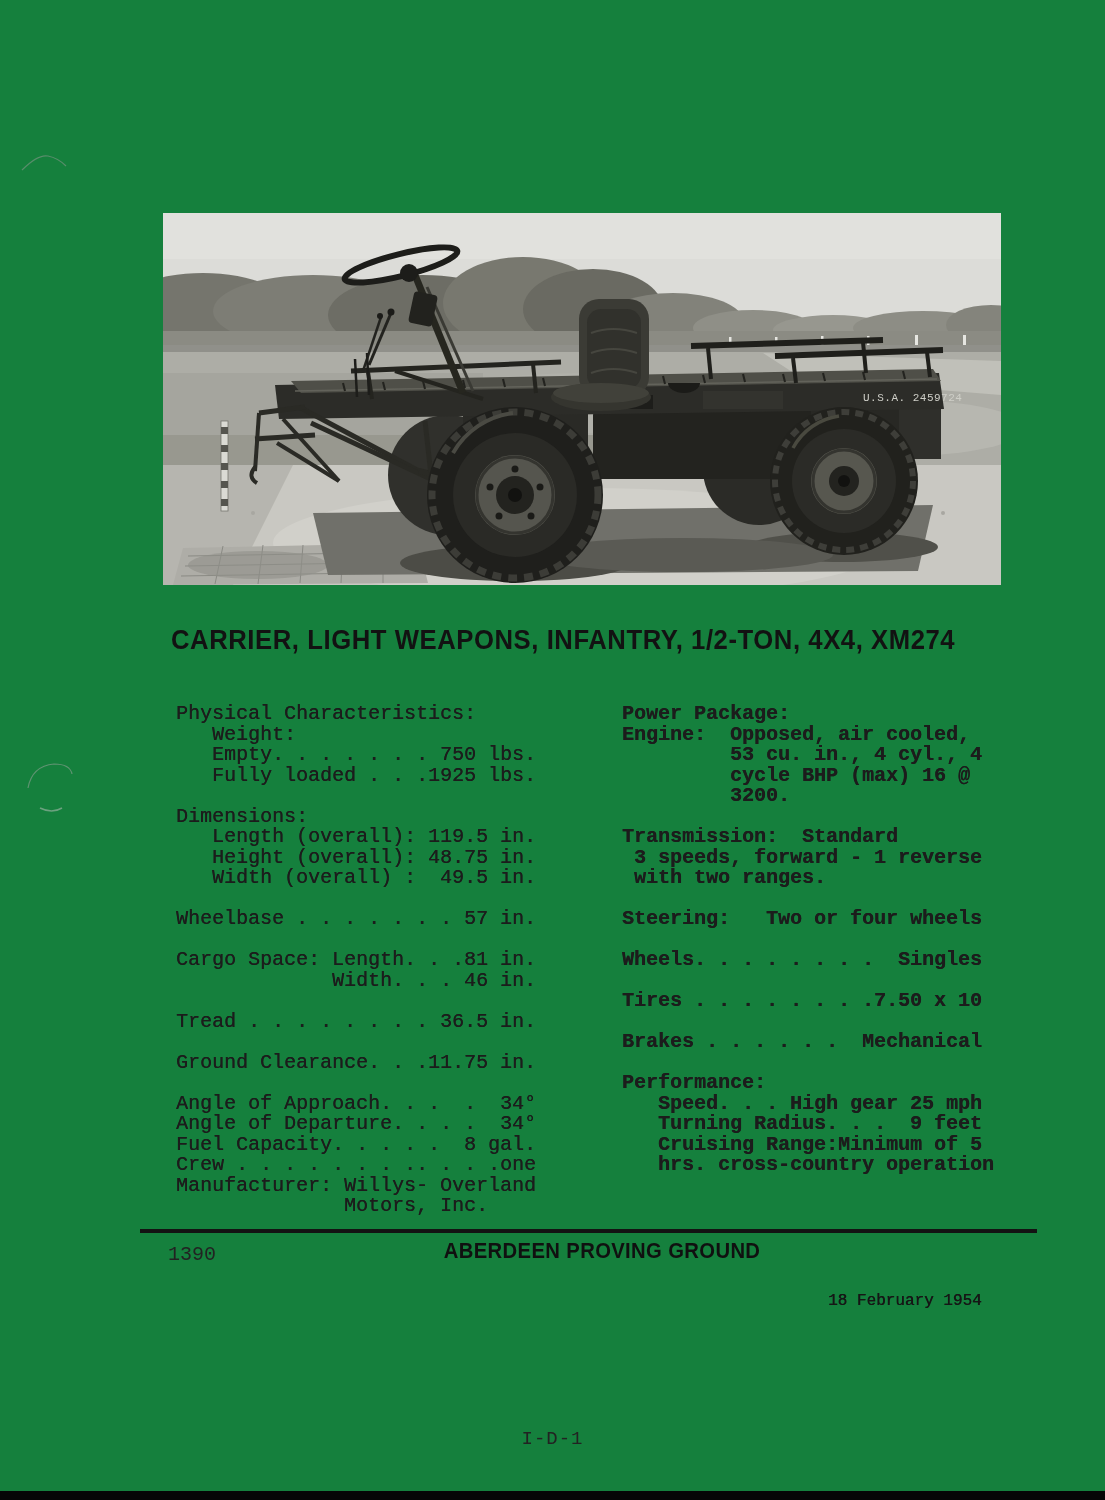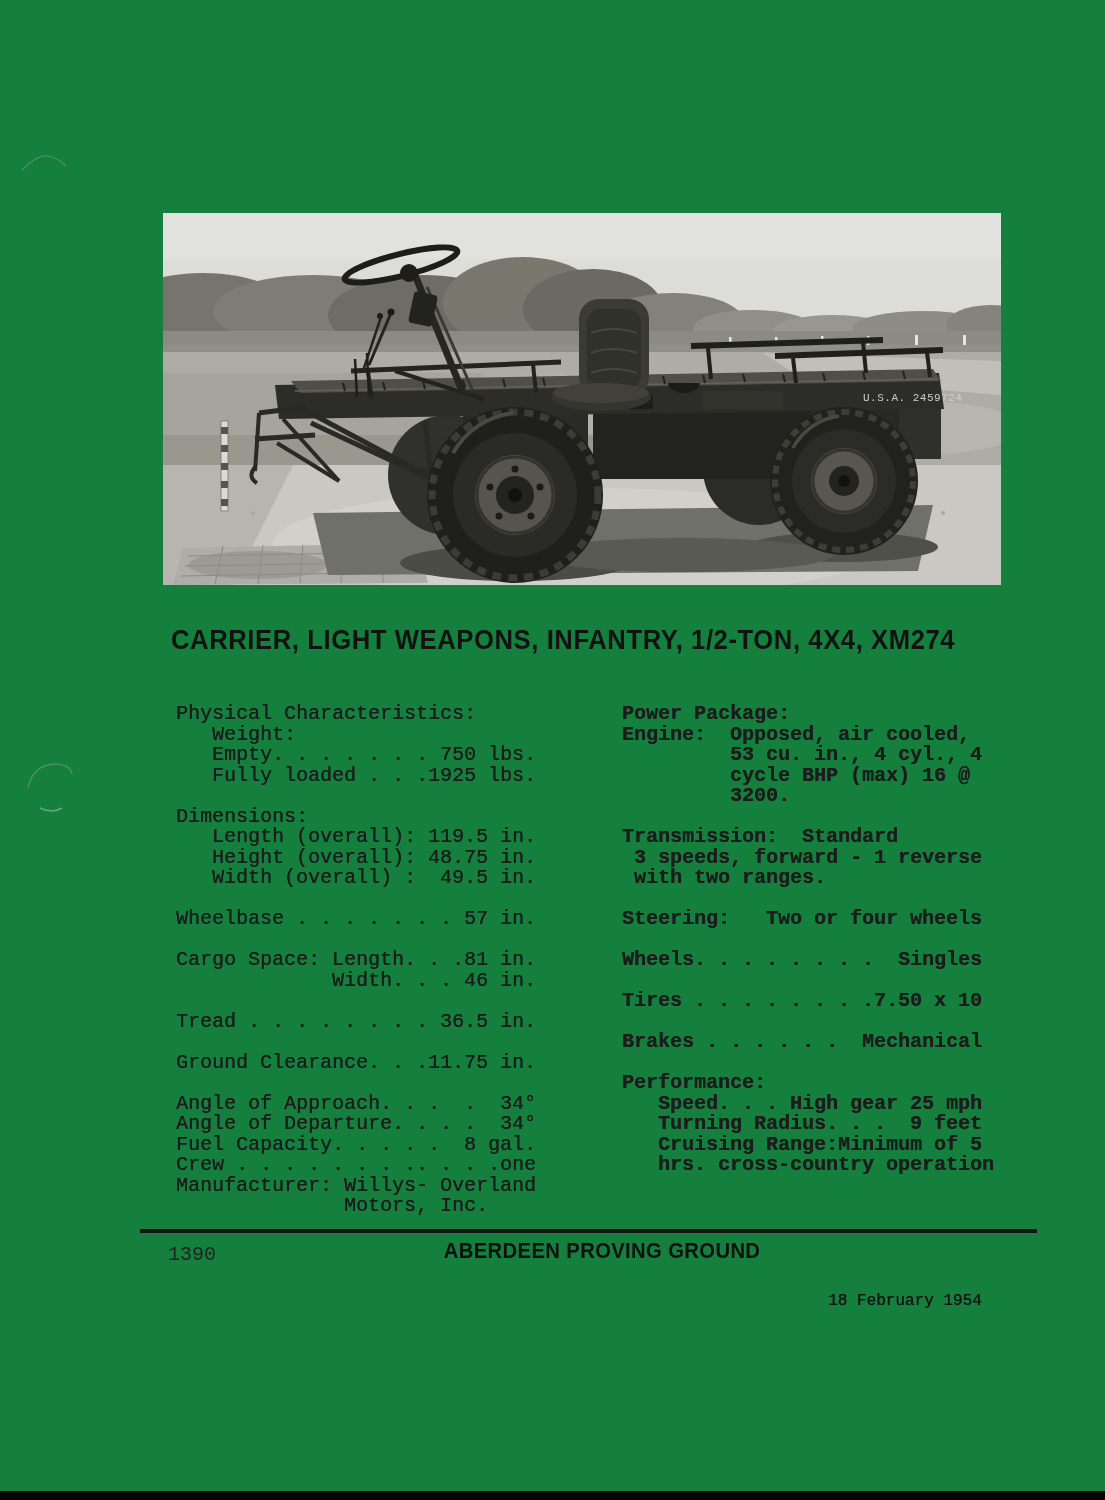--- a/index.html
+++ b/index.html
@@ -291,15 +291,16 @@
     </svg>
     <span class="footer-org">ABERDEEN PROVING GROUND</span>
     <svg width="17" height="32" viewBox="0 0 17 32">
       <path d="M9,1 q-5,4 -1,7 q3,3 -2,6" stroke="#111" stroke-width="2.4" fill="none"></path>
       <circle cx="8.5" cy="22" r="8" fill="#111"></circle>
       <path d="M5,22 q2,4 6,2" stroke="#fff" stroke-width="2" fill="none"></path>
     </svg>
   </div>
   <div class="footer-date">18 February 1954</div>
 
+  <div class="page-number">I-D-1</div>
 
   <div class="bottom-bar"></div>
 </div>
 
 </body></html>

